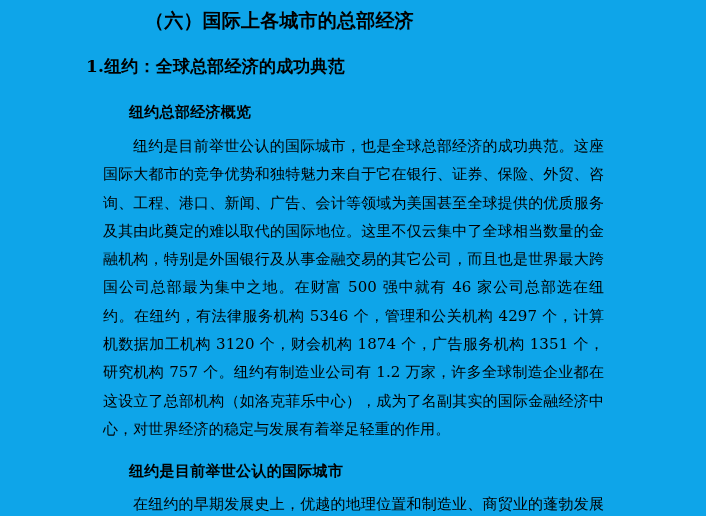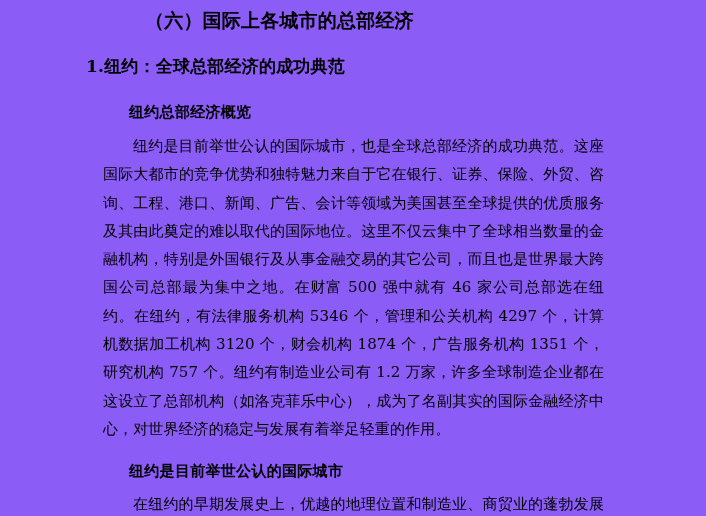--- a/index.html
+++ b/index.html
@@ -13,21 +13,21 @@
     overflow: hidden;
     font-family: "DejaVu Serif", "Liberation Serif", serif;
     color: #000000;
     -webkit-font-smoothing: antialiased;
   }
 
   .page {
     position: relative;
     width: 706px;
     height: 516px;
-    background: #8b5cf6;
+    background: #0ea5e9;
     box-sizing: border-box;
     overflow: hidden;
   }
 
   
   .h-section {
     font-size: 19px;
     font-weight: bold;
     line-height: 28px;
     letter-spacing: 0.2px;

